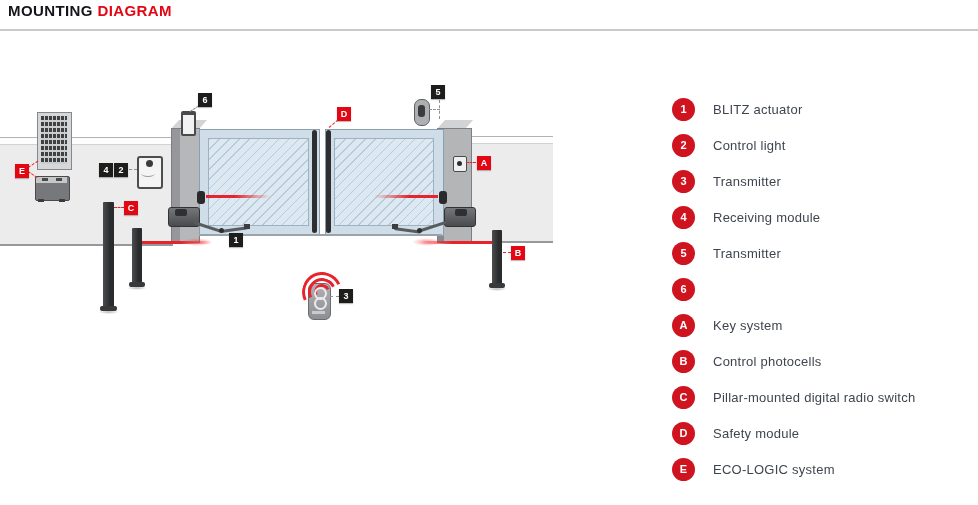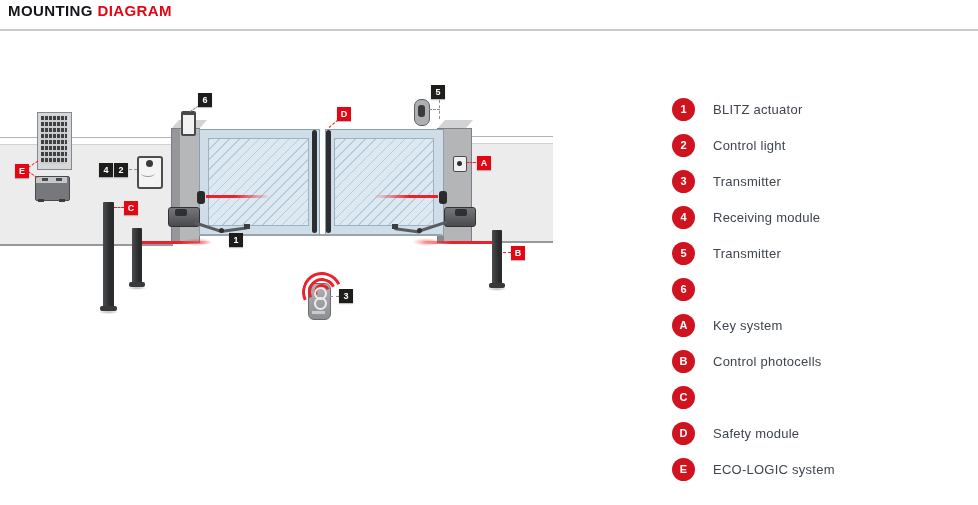--- a/index.html
+++ b/index.html
@@ -192,20 +192,21 @@
     <div class="lg-row">
       <span class="lg-badge">A</span>
       <span class="lg-label">Key system</span>
     </div>
     <div class="lg-row">
       <span class="lg-badge">B</span>
       <span class="lg-label">Control photocells</span>
     </div>
     <div class="lg-row">
       <span class="lg-badge">C</span>
+      <span class="lg-label">Pillar-mounted digital radio switch</span>
     </div>
     <div class="lg-row">
       <span class="lg-badge">D</span>
       <span class="lg-label">Safety module</span>
     </div>
     <div class="lg-row">
       <span class="lg-badge">E</span>
       <span class="lg-label">ECO-LOGIC system</span>
     </div>
   </div>

